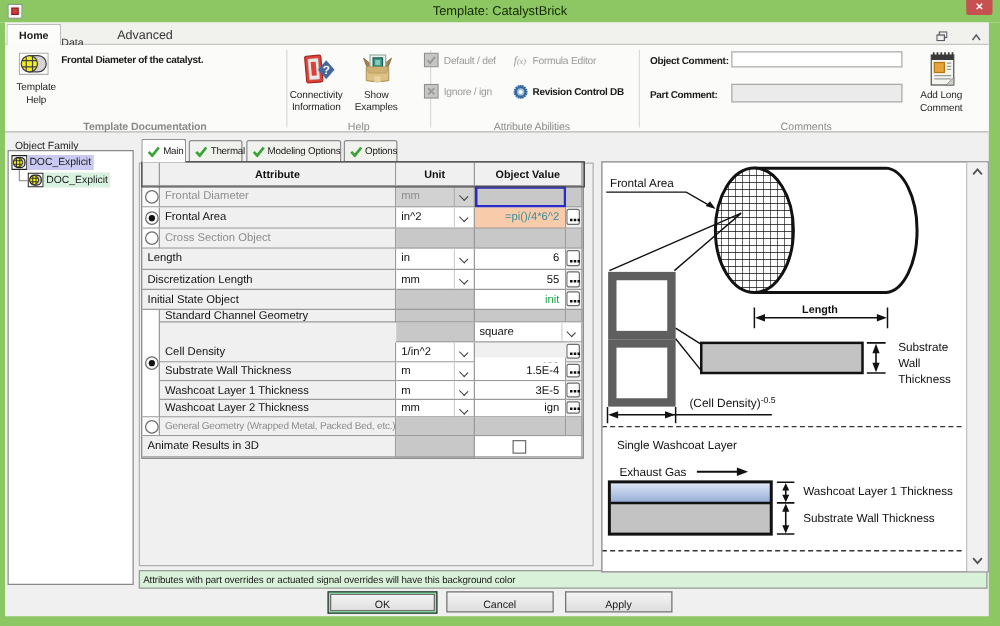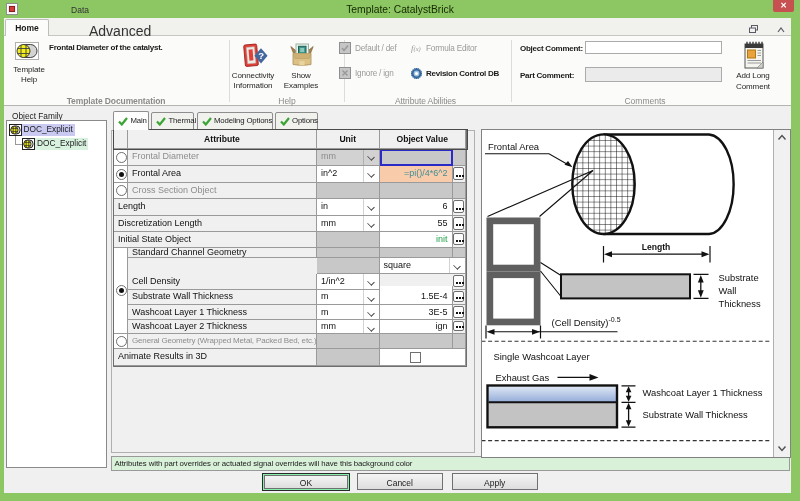--- a/index.html
+++ b/index.html
@@ -35,22 +35,22 @@
   <div class="abs" style="left:0;top:4px;width:800px;height:11px;font-size:10.3px;color:#142800;text-align:center;">Template: CatalystBrick</div>
   <svg class="abs" style="left:6px;top:3px;" width="12" height="12" viewBox="0 0 12 12">
     <rect x="0.5" y="0.5" width="11" height="11" fill="#d8d8d8" stroke="#909090"></rect>
     <rect x="1.5" y="1.5" width="9" height="9" fill="#efefef" stroke="#ffffff"></rect>
     <rect x="3.5" y="3.5" width="5" height="5" fill="#d43a3a" stroke="#8c1d1d"></rect>
   </svg>
   <div class="abs" style="left:773px;top:0;width:21px;height:12px;background:#c75050;border-radius:0 0 2px 2px;color:#fff;font-size:8px;font-weight:bold;text-align:center;line-height:12px;">✕</div>
   <div class="abs" style="left:4px;top:18px;width:787px;height:18px;background:#f1f1ee;border-bottom:1px solid #c6c6c3;box-sizing:border-box;"></div>
   <div class="abs" style="left:5px;top:19px;width:44px;height:17px;background:#fcfcfb;border:1px solid #bdbdba;border-bottom:none;border-radius:2px 2px 0 0;box-sizing:border-box;"></div>
   <div class="abs" style="left:5px;top:23px;width:44px;text-align:center;font-size:8.5px;font-weight:bold;color:#1a1a1a;">Home</div>
-  <div class="abs" style="left:49px;top:5px;width:40px;text-align:right;font-size:8.5px;color:#333;">Data</div>
-  <div class="abs" style="left:89px;top:23px;width:54px;font-size:14px;color:#333;">Advanced</div>
+  <div class="abs" style="left:49px;top:29px;width:40px;text-align:left;font-size:8.5px;color:#333;">Data</div>
+  <div class="abs" style="left:89px;top:23px;width:54px;text-align:center;font-size:10px;color:#333;">Advanced</div>
   <svg class="abs" style="left:749px;top:25px;" width="9" height="8" viewBox="0 0 9 8">
     <rect x="2.5" y="0.5" width="6" height="4.5" fill="none" stroke="#5a5a66"></rect>
     <rect x="0.5" y="3" width="6" height="4.5" fill="#f1f1ee" stroke="#5a5a66"></rect>
   </svg>
   <svg class="abs" style="left:776px;top:26px;" width="10" height="7" viewBox="0 0 10 7">
     <path d="M2 6 L5 2 L8 6" fill="none" stroke="#5a5a66" stroke-width="1.2"></path>
   </svg>
   <div class="abs" style="left:4px;top:36px;width:787px;height:70px;background:#fbfbf9;border-bottom:1px solid #b4b4b1;box-sizing:border-box;"></div>
   <div class="abs" style="left:229px;top:40px;width:1px;height:62px;background:#dcdcd9;"></div>
   <div class="abs" style="left:344px;top:40px;width:1px;height:62px;background:#dcdcd9;"></div>

